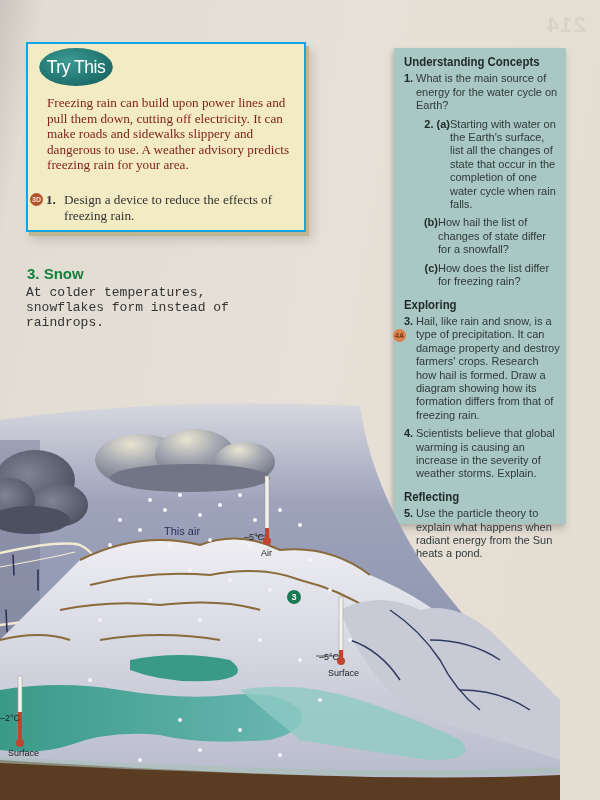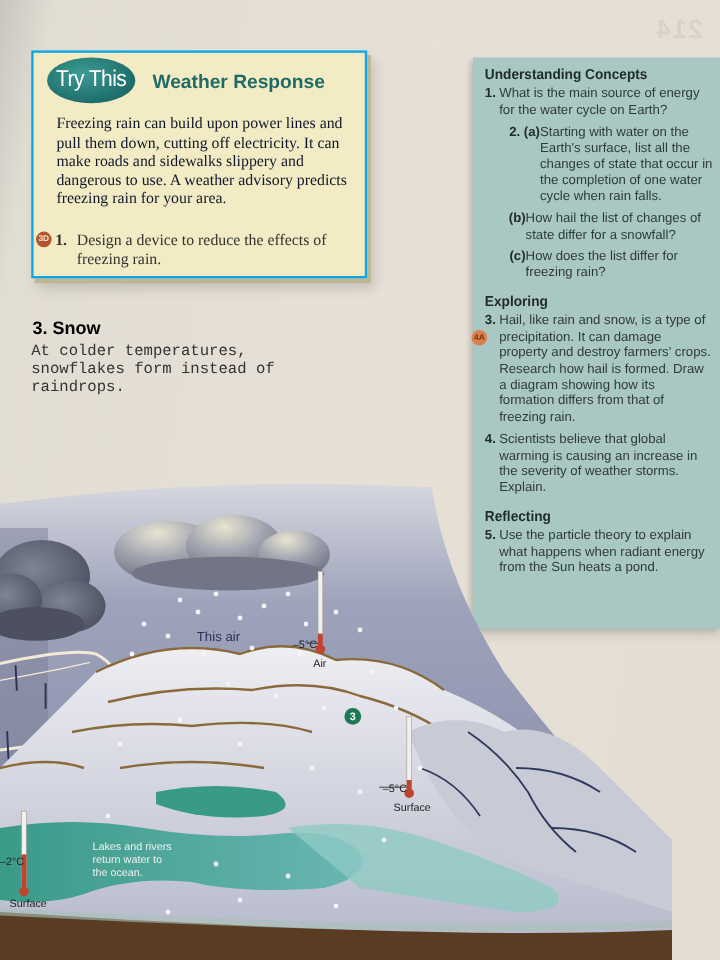--- a/index.html
+++ b/index.html
@@ -30,47 +30,47 @@
     color: #fff; font-family: "Liberation Sans", sans-serif; font-size: 19px;
     line-height: 38px; text-align: center; letter-spacing: -0.5px;
     transform: scaleX(0.92);
   }
   .try-title {
     position: absolute; left: 99px; top: 16px;
     font-weight: bold; font-size: 16px; color: #1f6c66;
   }
   .try-text {
     position: absolute; left: 19px; top: 51px; width: 260px;
-    font-family: "Liberation Serif", serif; font-size: 13.2px; line-height: 15.5px; color: #0f172a;
+    font-family: "Liberation Serif", serif; font-size: 13.2px; line-height: 15.5px; color: #7f1d1d;
   }
   .try-q {
     position: absolute; left: 2px; top: 148px; width: 276px;
     font-family: "Liberation Serif", serif; font-size: 13.2px; line-height: 15.5px; color: #333;
     display: flex;
   }
   .badge-3d {
     display: inline-block; width: 13px; height: 13px; border-radius: 50%;
     background: #b2552f; color: #f6e0cb; font-size: 7px; line-height: 13px; text-align: center;
     font-family: "Liberation Sans", sans-serif; font-weight: bold; margin-right: 3px; margin-top: 1px;
     flex: none;
   }
   .try-q .num { font-weight: bold; width: 18px; flex: none; }
 
   
   .snow-title {
-    position: absolute; left: 27px; top: 265px; font-weight: bold; font-size: 15px; color: #000000;
+    position: absolute; left: 27px; top: 265px; font-weight: bold; font-size: 15px; color: #15803d;
   }
   .snow-text {
     position: absolute; left: 26px; top: 285px; width: 260px;
     font-family: Liberation Mono, monospace; font-size: 13px; line-height: 15px; color: #333;
   }
 
   
   .q-panel {
-    position: absolute; left: 394px; top: 48px; width: 206px; height: 476px;
+    position: absolute; left: 394px; top: 48px; width: 172px; height: 476px;
     background: #a9c7c3;
     box-shadow: -2px 2px 4px rgba(0,0,0,0.12), 0 6px 8px rgba(0,0,0,0.12);
     padding: 8px 6px 0 10px;
     font-size: 11px; line-height: 13.4px; color: #2f3b3a;
   }
   .q-panel h3 { font-size: 12px; font-weight: bold; color: #1f2a29; margin-bottom: 3px; transform: scaleX(0.95); transform-origin: left; }
   .q-item { display: flex; margin-bottom: 5px; }
   .q-item .qn { font-weight: bold; width: 12px; flex: none; color: #1f2a29; }
   .q-sub { display: flex; margin-bottom: 5px; }
   .q-sub .qn { font-weight: bold; width: 21px; flex: none; color: #1f2a29; text-align: right; }
@@ -89,21 +89,20 @@
     background: #1b7a55; color: #fff; font-size: 9px; font-weight: bold; text-align: center; line-height: 14px;
   }
 </style>
 </head>
 <body>
 
 <div class="page-number">214</div>
 
 <div class="try-box">
   <div class="try-badge">Try This</div>
-  <div class="try-title">Weather Response</div>
   <div class="try-text">Freezing rain can build upon power lines and pull them down, cutting off electricity. It can make roads and sidewalks slippery and dangerous to use. A weather advisory predicts freezing rain for your area.</div>
   <div class="try-q">
     <span class="badge-3d">3D</span>
     <span class="num">1.</span>
     <span>Design a device to reduce the effects of freezing rain.</span>
   </div>
 </div>
 
 <div class="snow-title">3. Snow</div>
 <div class="snow-text">At colder temperatures, snowflakes form instead of raindrops.</div>
@@ -292,14 +291,13 @@
 
   
   <div class="lbl dark" style="left:164px; top:195px;">This air</div>
   <div class="lbl" style="left:244px; top:202px;">–5°C</div>
   <div class="lbl" style="left:261px; top:218px;">Air</div>
   <div class="badge-3" style="left:287px; top:260px;">3</div>
   <div class="lbl" style="left:319px; top:322px;">–5°C</div>
   <div class="lbl" style="left:328px; top:338px;">Surface</div>
   <div class="lbl" style="left:0px; top:383px;">–2°C</div>
   <div class="lbl" style="left:8px; top:418px;">Surface</div>
-  <div class="lbl" style="left:77px; top:370px; width:70px; line-height:11px; color:#f0f0f0;">Lakes and rivers return water to the ocean.</div>
 </div>
 
 </body></html>

